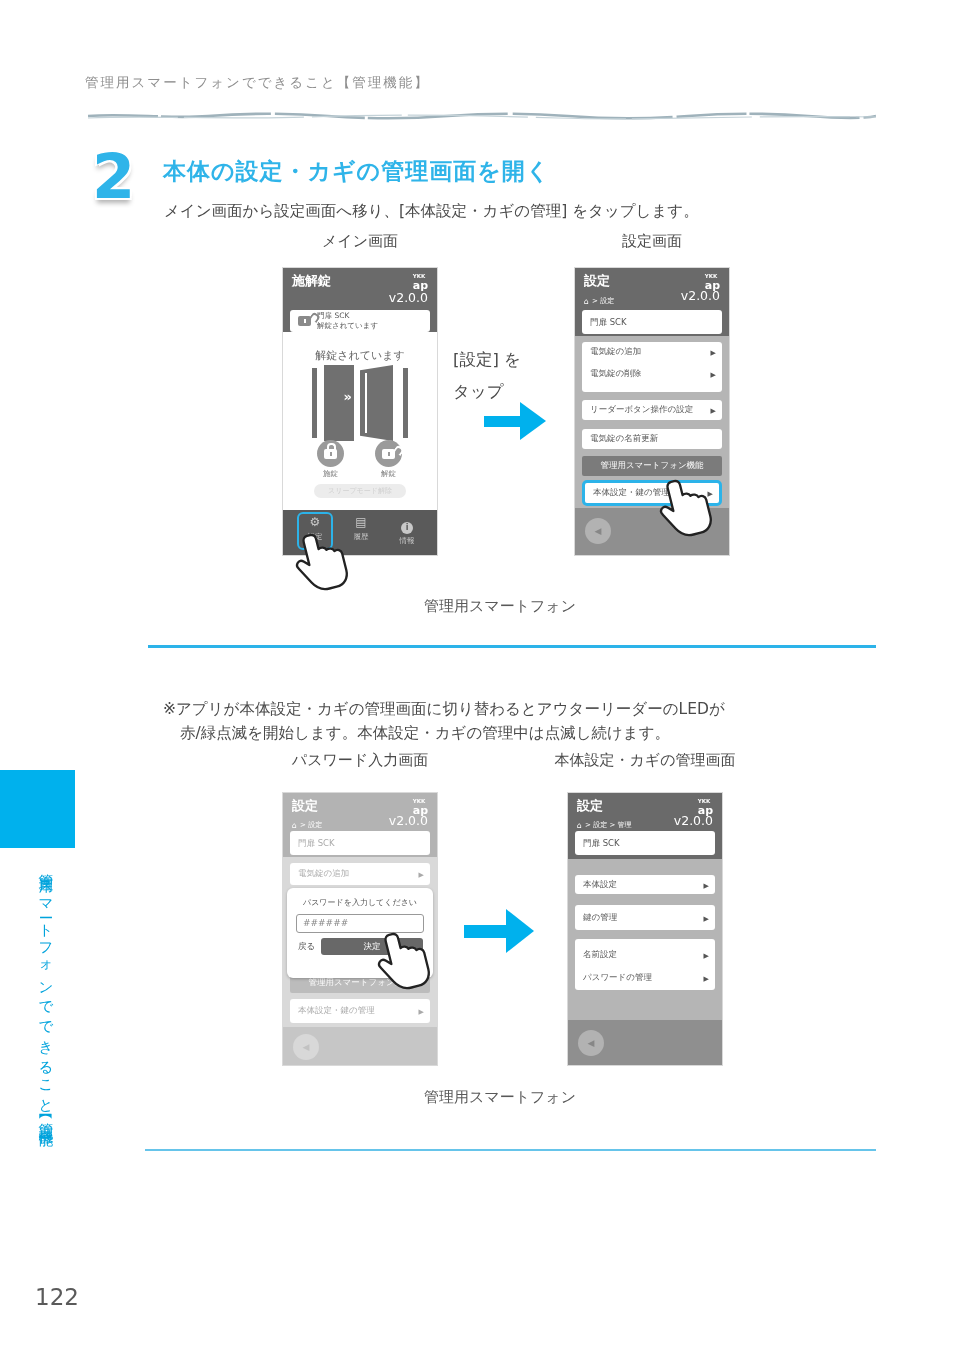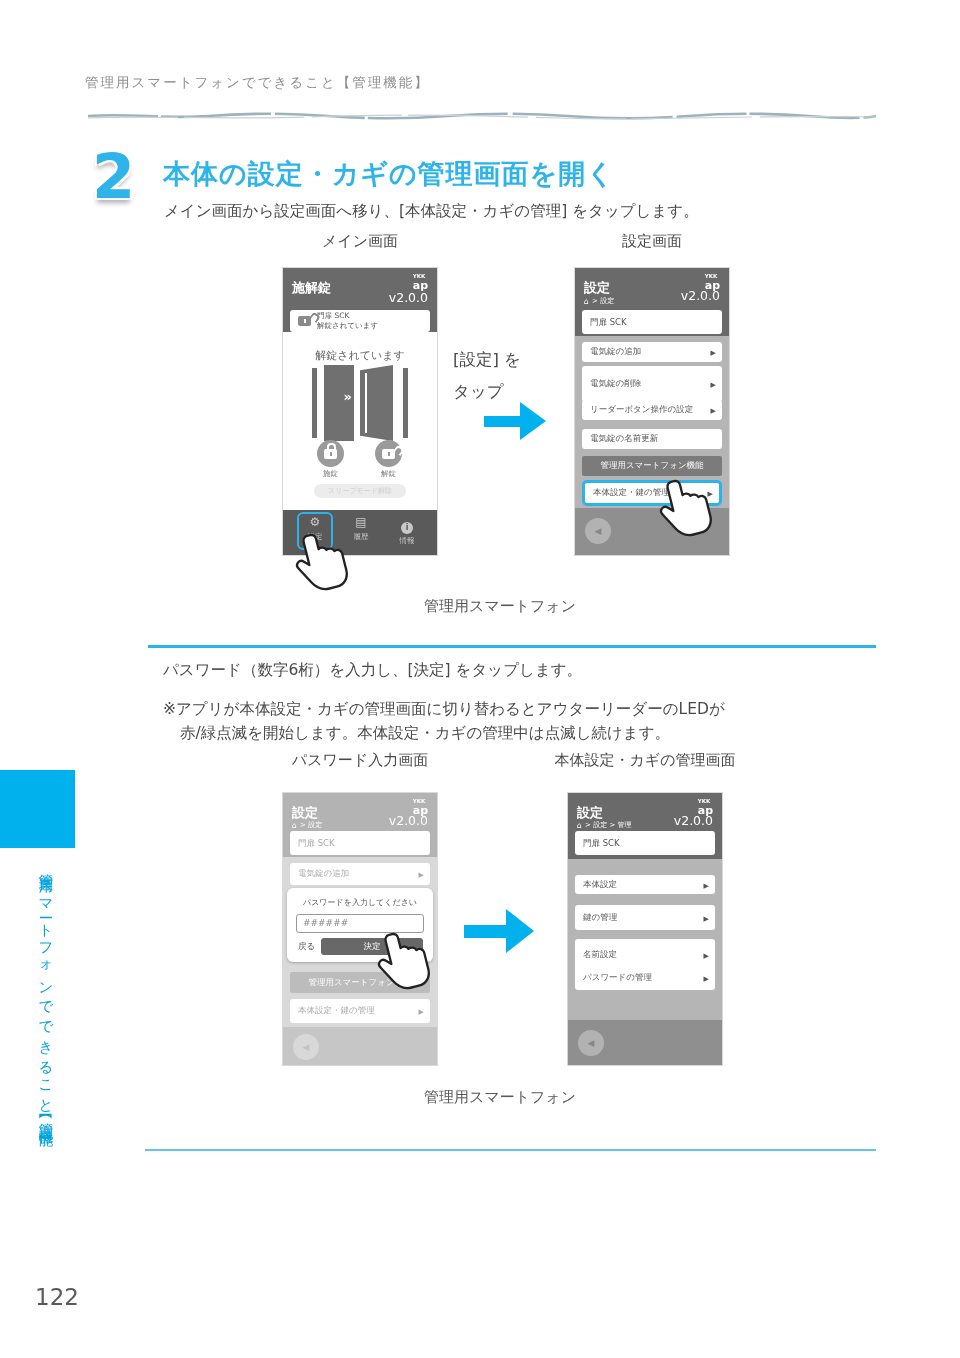--- a/index.html
+++ b/index.html
@@ -4,40 +4,40 @@
 <style>
   html,body{margin:0;padding:0;background:#fff;font-family:"DejaVu Sans","Liberation Sans",sans-serif}
   #page{position:relative;width:960px;height:1358px;background:#fff;overflow:hidden;color:#4a4a4a}
   #page *{box-sizing:border-box}
 
   
   .doc-header{position:absolute;left:85px;top:74px;font-size:13.5px;color:#8f8f8f;letter-spacing:2px}
   .wavy{position:absolute;left:88px;top:106px}
   .stepnum{position:absolute;left:92px;top:140px;font-size:62px;font-weight:700;color:#2fb4e9;
     text-shadow:-2px -2px 0 #fff,2px -2px 0 #fff,-2px 2px 0 #fff,2px 2px 0 #fff,0 5px 5px rgba(0,0,0,.30)}
-  .steptitle{position:absolute;left:163px;top:156px;font-size:27px;font-weight:700;color:#2fb4e9;letter-spacing:1px}
+  .steptitle{position:absolute;left:163px;top:156px;font-size:23px;font-weight:700;color:#2fb4e9;letter-spacing:1px}
   .stepdesc{position:absolute;left:164px;top:201px;font-size:15.5px;color:#4a4a4a}
   .slabel{position:absolute;text-align:center;font-size:15px;color:#4a4a4a}
   .taphint{position:absolute;left:453px;top:344px;font-size:16.5px;color:#4a4a4a;line-height:32px}
   .caption{position:absolute;left:320px;width:360px;text-align:center;font-size:15px;color:#595959}
   .divider{position:absolute;background:#2cb3e9}
   .para{position:absolute;font-size:15.5px;color:#4a4a4a}
   .sidebar-sq{position:absolute;left:0;top:770px;width:75px;height:78px;background:#00b1ed}
   .sidebar-txt{position:absolute;left:36px;top:862px;writing-mode:vertical-rl;font-size:14.5px;color:#00a3dc;letter-spacing:3px}
   .pagenum{position:absolute;left:35px;top:1284px;font-size:23px;color:#5a5a5a}
 
   
   .barrow{position:absolute}
   .barrow .bar{position:absolute;left:0;top:8px;width:36px;height:11px;background:#00b1ed}
   .barrow .head{position:absolute;left:36px;top:-6px;width:0;height:0;border-left:26px solid #00b1ed;border-top:19.5px solid transparent;border-bottom:19.5px solid transparent}
 
   
   .ph{position:absolute;background:#fff;outline:1px solid #d9d9d9}
   .ph-header{position:absolute;left:0;top:0;right:0;background:#6a6a6a}
-  .ph-title{position:absolute;left:9px;top:11px;color:#fff;font-weight:700;font-size:13px}
+  .ph-title{position:absolute;left:9px;top:4px;color:#fff;font-weight:700;font-size:13px}
   .brand{position:absolute;right:9px;top:6px;text-align:left;color:#fff;line-height:1;font-weight:700}
   .brand .bt{font-size:5.5px;display:block}
   .brand .bb{font-size:11px;display:block}
   .ver{position:absolute;right:9px;color:#fff;font-weight:400;font-size:12.5px}
   .crumb{position:absolute;left:9px;color:#fff;font-size:7px;display:flex;align-items:center;gap:3px;white-space:nowrap}
   .home-glyph::after{content:"⌂";font-size:8px}
   .devbox{position:absolute;left:7px;right:7px;background:#fff;border-radius:3px;color:#555}
   .devline{font-size:8.5px;line-height:24px;padding-left:8px;white-space:nowrap}
   .devbox1{display:flex;align-items:center;gap:6px;padding-left:8px}
   .dl1{font-size:7.5px;line-height:1.3;color:#555}
@@ -192,21 +192,21 @@
       <div class="ver" style="top:20px">v2.0.0</div>
       <div class="devbox" style="top:42px;height:24px">
         <div class="devline">門扉 SCK</div>
       </div>
     </div>
     <div class="ph-body2" style="top:68px;bottom:47px"></div>
     <div class="li" style="top:74px;height:20px">
         <span>電気錠の追加</span>
         <span class="arr"></span>
       </div>
-    <div class="li" style="top:98px;height:36px">
+    <div class="li" style="top:88px;height:36px">
         <span>電気錠の削除</span>
         <span class="arr"></span>
       </div>
     <div class="li" style="top:132px;height:20px">
         <span>リーダーボタン操作の設定</span>
         <span class="arr"></span>
       </div>
     <div class="li" style="top:161px;height:20px">
         <span>電気錠の名前更新</span>
       </div>
@@ -222,21 +222,20 @@
       <svg width="58" height="66" viewBox="0 0 52 62">
           <path d="M19 3c-2.8 0-4.5 2.2-4.5 5l0 22-4.5-4.5c-3.5-3.5-9 1-6 5.5l8.5 15.5c3 5.5 8 9.5 15 9.5l7 0c7.5 0 12.5-5.5 12.5-13l0-16c0-3.5-3.5-5.5-6.5-4-0.8-2.8-4.2-4.2-7-3-1-2.6-4.2-3.8-7-2.5l0-9.5c0-2.8-1.7-5-4.5-5z" fill="#fff" stroke="#222" stroke-width="2.2" stroke-linejoin="round"></path>
         </svg>
     </div>
   </div>
 
   <div class="caption" style="top:597px">管理用スマートフォン</div>
 
   <div class="divider" style="left:148px;top:645px;width:728px;height:3px"></div>
 
-  <div class="para" style="left:163px;top:660px">パスワード（数字6桁）を入力し、[決定] をタップします。</div>
   <div class="para" style="left:163px;top:699px">※アプリが本体設定・カギの管理画面に切り替わるとアウターリーダーのLEDが</div>
   <div class="para" style="left:180px;top:723px">赤/緑点滅を開始します。本体設定・カギの管理中は点滅し続けます。</div>
 
   <div class="slabel" style="left:263px;top:751px;width:194px">パスワード入力画面</div>
   <div class="slabel" style="left:528px;top:751px;width:234px">本体設定・カギの管理画面</div>
 
   <div class="ph" style="left:283px;top:793px;width:154px;height:272px;overflow:visible">
     <div class="dim">
       <div class="ph-header" style="height:64px">
         <div class="ph-title">設定</div>
@@ -261,21 +260,21 @@
       <div class="band" style="top:179px;height:21px">管理用スマートフォン機能</div>
       <div class="li" style="top:206px;height:24px">
           <span>本体設定・鍵の管理</span>
           <span class="arr"></span>
         </div>
       <div class="ph-footer ft2" style="height:38px">
         <div class="backbtn" style="top:7px"></div>
       </div>
     </div>
 
-    <div class="modal" style="top:95px;height:74px">
+    <div class="modal" style="top:95px;height:90px">
       <div class="mprompt">パスワードを入力してください</div>
       <div class="minput">######</div>
       <div class="mback">戻る</div>
       <div class="mok">決定</div>
     </div>
 
     <div class="hand" style="left:92px;top:136px">
       <svg width="58" height="66" viewBox="0 0 52 62">
           <path d="M19 3c-2.8 0-4.5 2.2-4.5 5l0 22-4.5-4.5c-3.5-3.5-9 1-6 5.5l8.5 15.5c3 5.5 8 9.5 15 9.5l7 0c7.5 0 12.5-5.5 12.5-13l0-16c0-3.5-3.5-5.5-6.5-4-0.8-2.8-4.2-4.2-7-3-1-2.6-4.2-3.8-7-2.5l0-9.5c0-2.8-1.7-5-4.5-5z" fill="#fff" stroke="#222" stroke-width="2.2" stroke-linejoin="round"></path>
         </svg>

